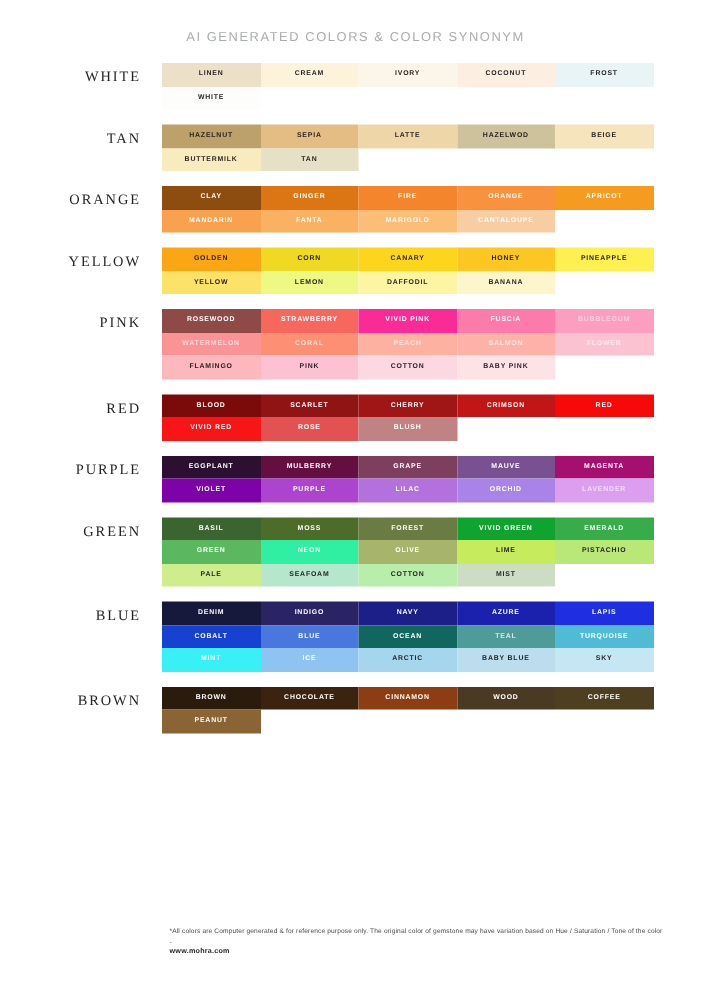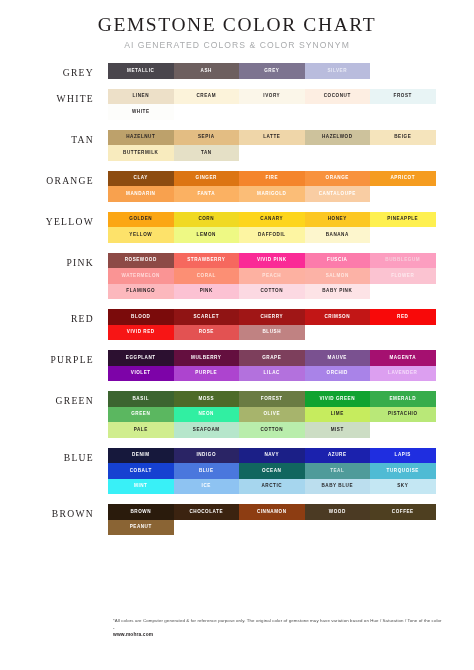--- a/index.html
+++ b/index.html
@@ -122,44 +122,24 @@
     letter-spacing: 0.15px;
     margin-top: 1px;
   }
 </style>
 </head>
 <body>
 
 <div class="page">
 
   <div class="header">
-    <div class="chart-title">GEMSTONE COLOR CHART</div>
     <div class="chart-subtitle">AI GENERATED COLORS &amp; COLOR SYNONYM</div>
   </div>
 
   <div class="chart-body">
-      <div class="color-group">
-        <div class="group-label">GREY</div>
-        <div class="group-rows">
-          <div class="swatch-row">
-            <div class="swatch" style="background-color: rgb(74, 70, 77);">
-              <span class="swatch-label" style="color: rgb(255, 255, 255);">METALLIC</span>
-            </div>
-            <div class="swatch" style="background-color: rgb(109, 95, 95);">
-              <span class="swatch-label" style="color: rgb(255, 255, 255);">ASH</span>
-            </div>
-            <div class="swatch" style="background-color: rgb(125, 116, 144);">
-              <span class="swatch-label" style="color: rgb(255, 255, 255);">GREY</span>
-            </div>
-            <div class="swatch" style="background-color: rgb(185, 188, 221);">
-              <span class="swatch-label" style="color: rgb(232, 234, 245);">SILVER</span>
-            </div>
-          </div>
-        </div>
-      </div>
       <div class="color-group">
         <div class="group-label">WHITE</div>
         <div class="group-rows">
           <div class="swatch-row">
             <div class="swatch" style="background-color: rgb(237, 224, 200);">
               <span class="swatch-label" style="color: rgb(35, 31, 32);">LINEN</span>
             </div>
             <div class="swatch" style="background-color: rgb(252, 243, 218);">
               <span class="swatch-label" style="color: rgb(35, 31, 32);">CREAM</span>
             </div>

